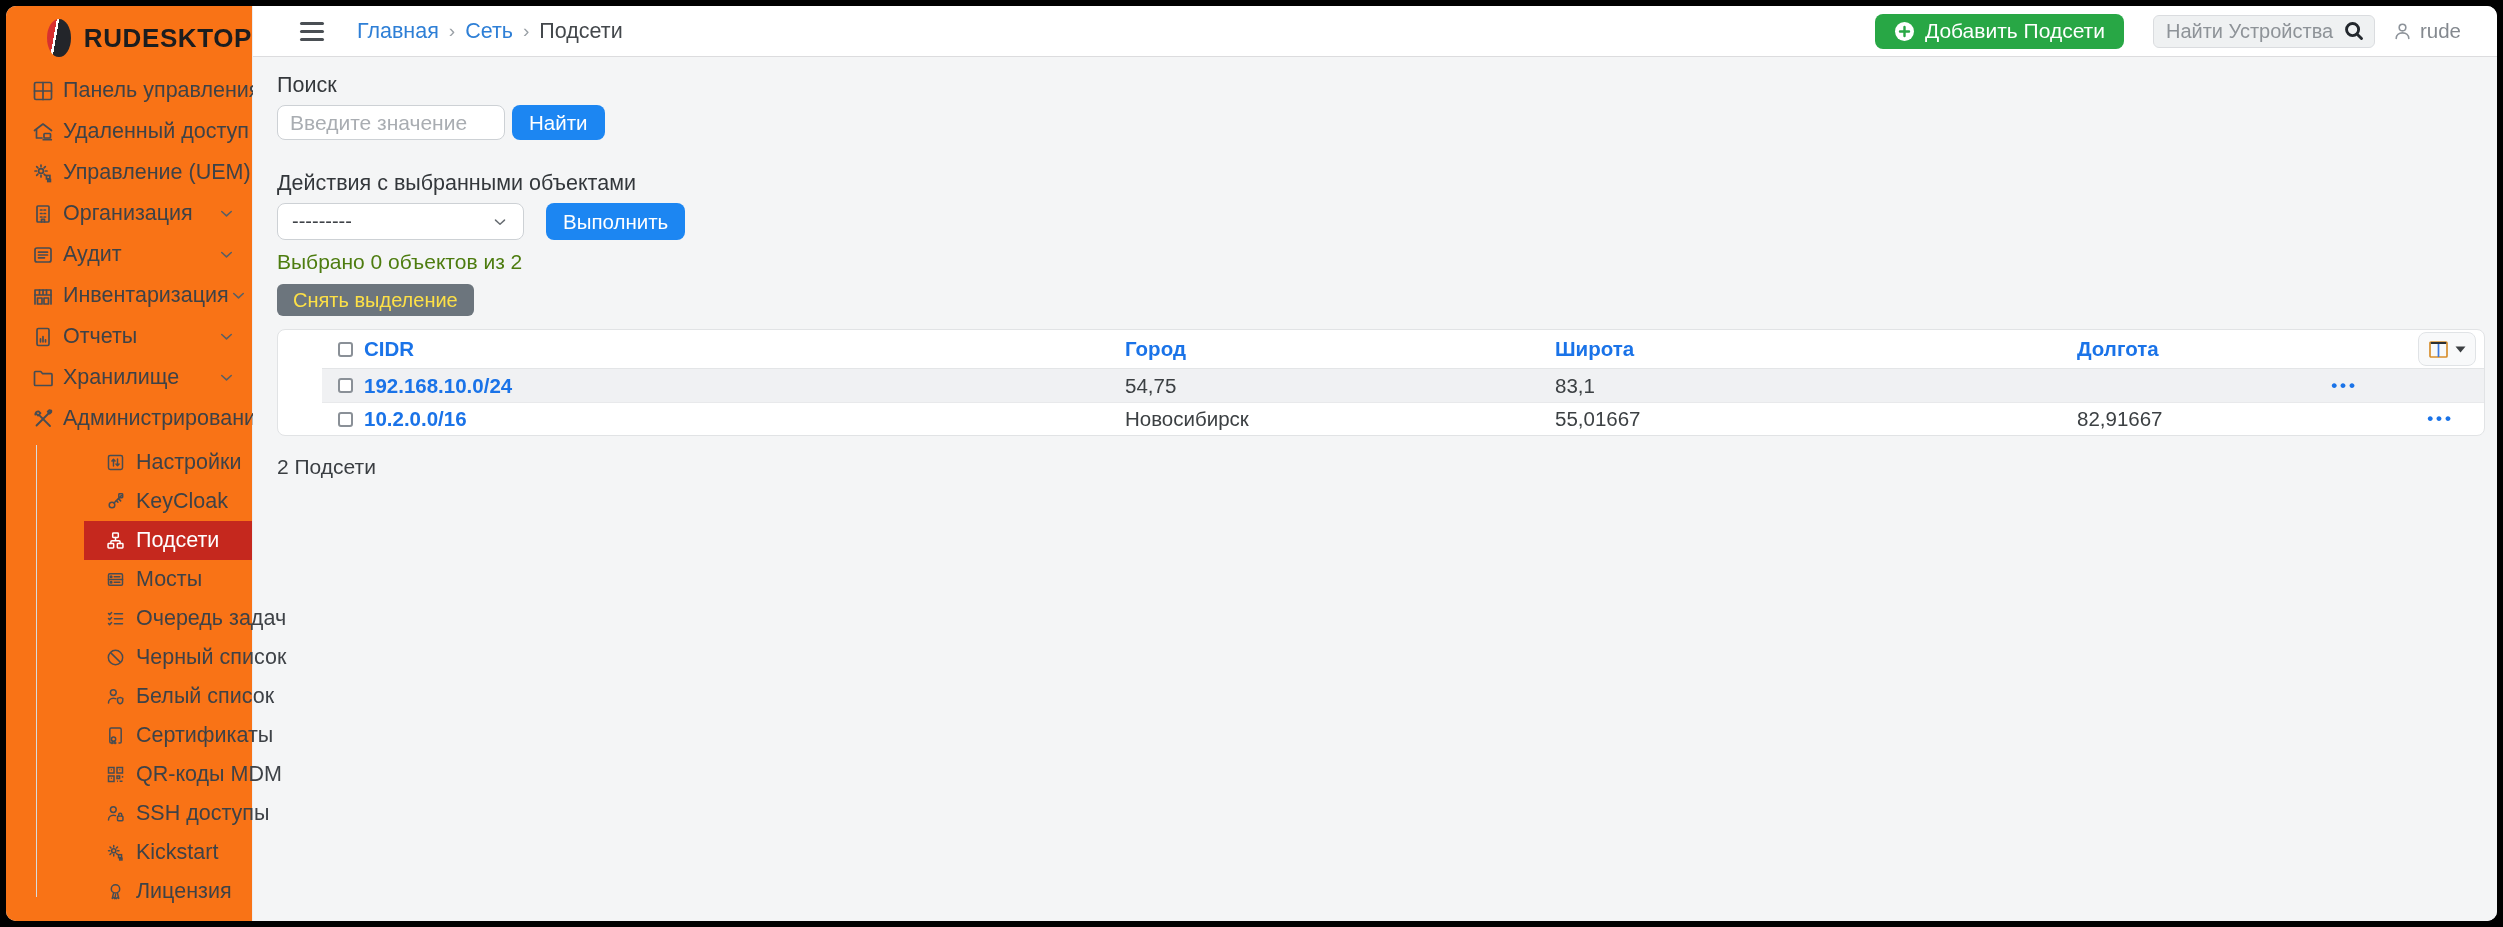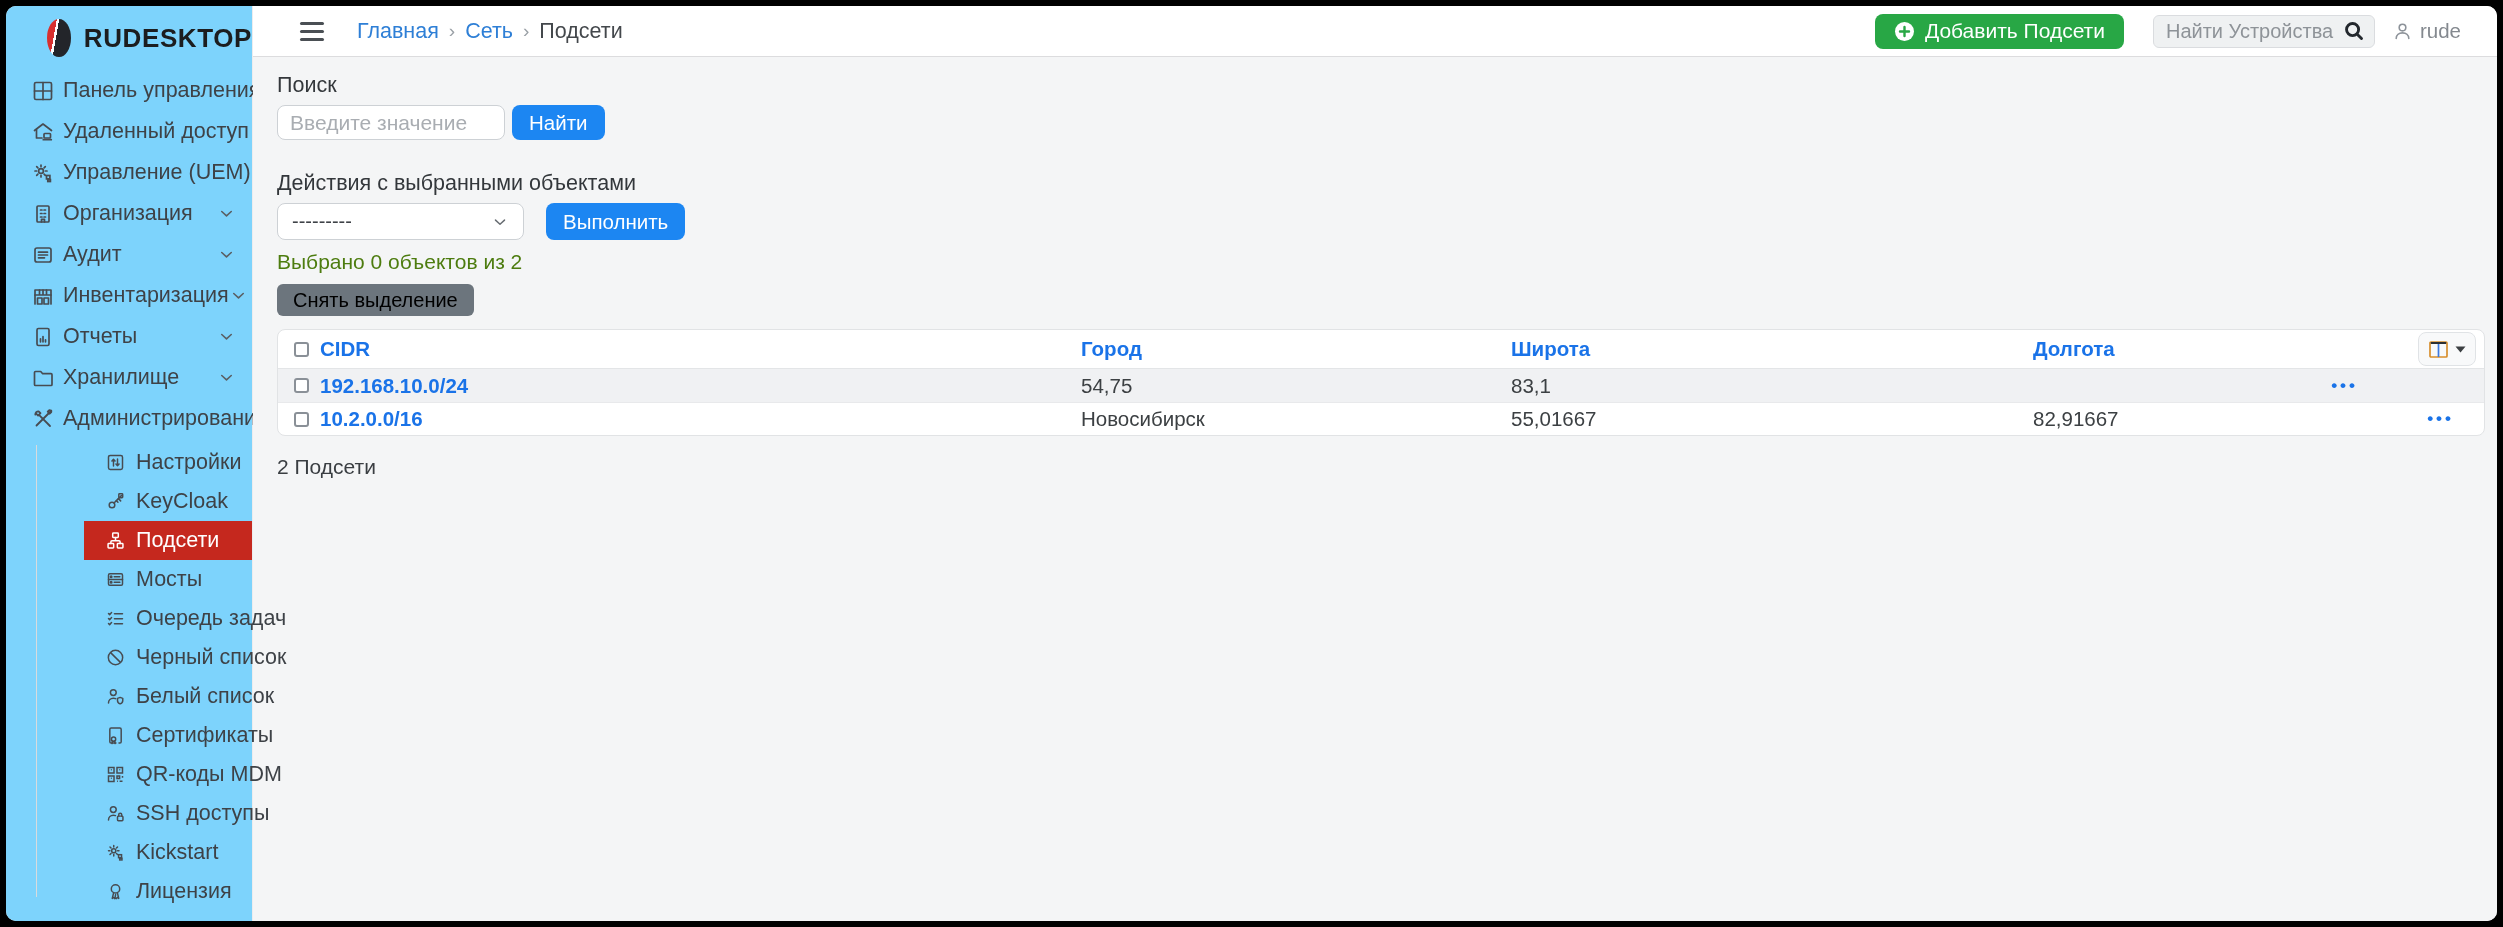--- a/index.html
+++ b/index.html
@@ -3,21 +3,21 @@
 <meta charset="utf-8">
 <style>
   * { margin:0; padding:0; box-sizing:border-box; }
   html,body { width:2503px; height:927px; overflow:hidden; }
   body { background:#000; font-family:"Liberation Sans","DejaVu Sans",sans-serif; }
 
   .app { position:absolute; left:6px; top:6px; width:2491px; height:915px;
          background:#f4f5f6; border-radius:10px; overflow:hidden; display:flex; }
 
   
-  .sidebar { width:247px; background:#7dd3fc; flex-shrink:0; border-right:1px solid #ececee; }
+  .sidebar { width:247px; background:#f97316; flex-shrink:0; border-right:1px solid #ececee; }
   .logo-row { height:64px; display:flex; align-items:center; padding-left:41px; }
   .logo-mark { width:38px; height:38px; border-radius:50%;
     background:linear-gradient(100deg,#d8302f 0 32%,#fff 32% 40%,#23252a 40% 100%); }
   .brand { margin-left:13px; font-size:26px; font-weight:800; letter-spacing:.6px; color:#1c1d1f; }
 
   .nav-item { height:41px; display:flex; align-items:center; padding:0 16px 0 25px;
               color:#3e4247; font-size:21.5px; cursor:pointer; }
   .nav-item .ni { width:24px; height:24px; flex-shrink:0; color:#474c52; }
   .nav-item .lbl { margin-left:8px; white-space:nowrap; }
   .chev { margin-left:auto; width:19px; height:19px; color:#5a5f64; flex-shrink:0; }
@@ -72,25 +72,25 @@
               border-radius:8px; font-size:20.5px; cursor:pointer; white-space:nowrap; }
 
   .sec2-label { margin-top:31px; }
   .select { width:247px; height:37px; background:#fff; border:1px solid #cdd1d5; border-radius:8px;
             display:flex; align-items:center; padding:0 14px; font-size:20px; color:#3e4247;
             cursor:pointer; }
   .select .sel-caret { margin-left:auto; width:18px; height:18px; color:#6a6f74; }
   .btn-exec { margin-left:22px; height:37px; }
 
   .status-line { margin-top:10px; font-size:21px; color:#4d7c0f; }
-  .btn-gray { margin-top:10px; height:32px; padding:0 16px; background:#6c757d; color:#000000;
+  .btn-gray { margin-top:10px; height:32px; padding:0 16px; background:#6c757d; color:#fde047;
               border:none; border-radius:6px; font-size:20px; cursor:pointer; }
 
   .card { margin-top:13px; width:2208px; background:#fff; border:1px solid #e1e3e5;
-          border-radius:8px; overflow:hidden; }
+          border-radius:8px; overflow:hidden;padding-left:44px; }
   .tgrid { display:grid; grid-template-columns:20px 767px 430px 522px 1fr 96px;
            align-items:center; padding-left:16px; }
   .thead { height:39px; border-bottom:1px solid #e3e5e7; }
   .th { font-size:20.5px; font-weight:700; color:#1a73e8; cursor:pointer; }
   .trow { height:33px; font-size:20.5px; color:#3c4043; }
   .trow.striped { background:#f0f1f3; }
   .trow + .trow { border-top:1px solid #e8e9eb; }
   .cb { width:15px; height:15px; border:2px solid #8a9097; border-radius:3px; background:#fff;
         cursor:pointer; }
   .cidr-link { color:#1a73e8; font-weight:700; padding-left:6px; cursor:pointer; }

